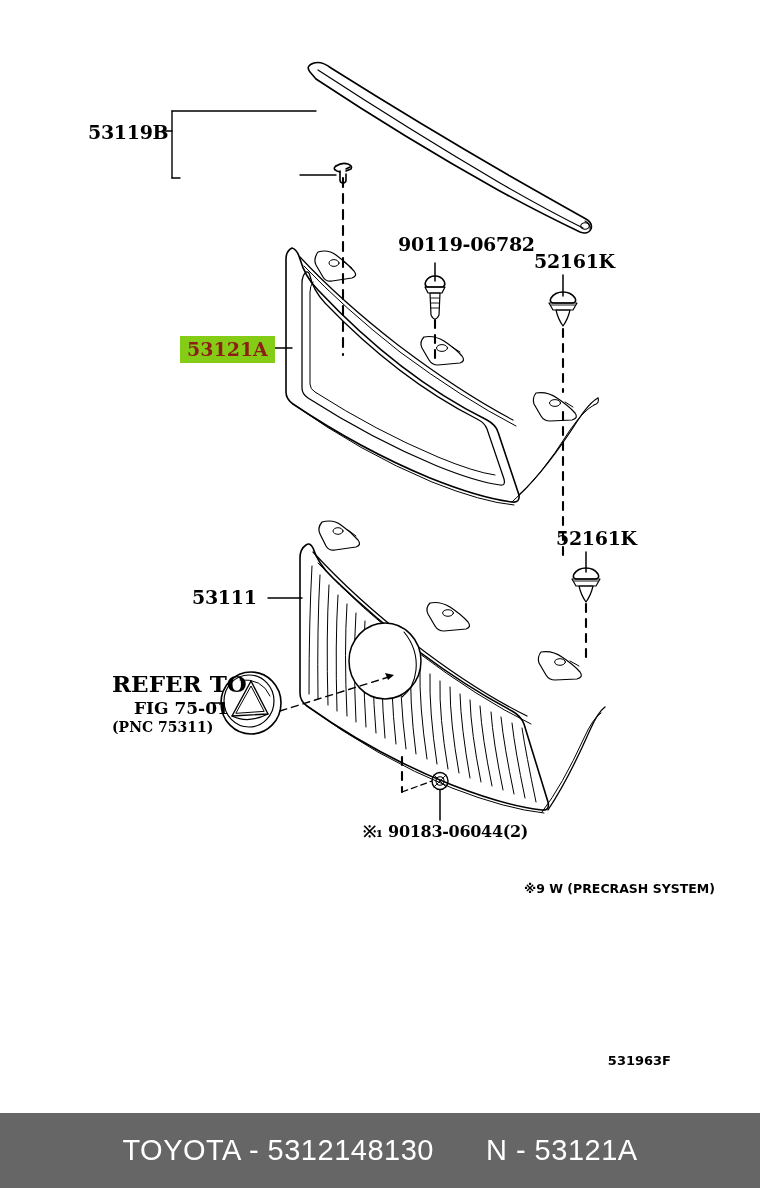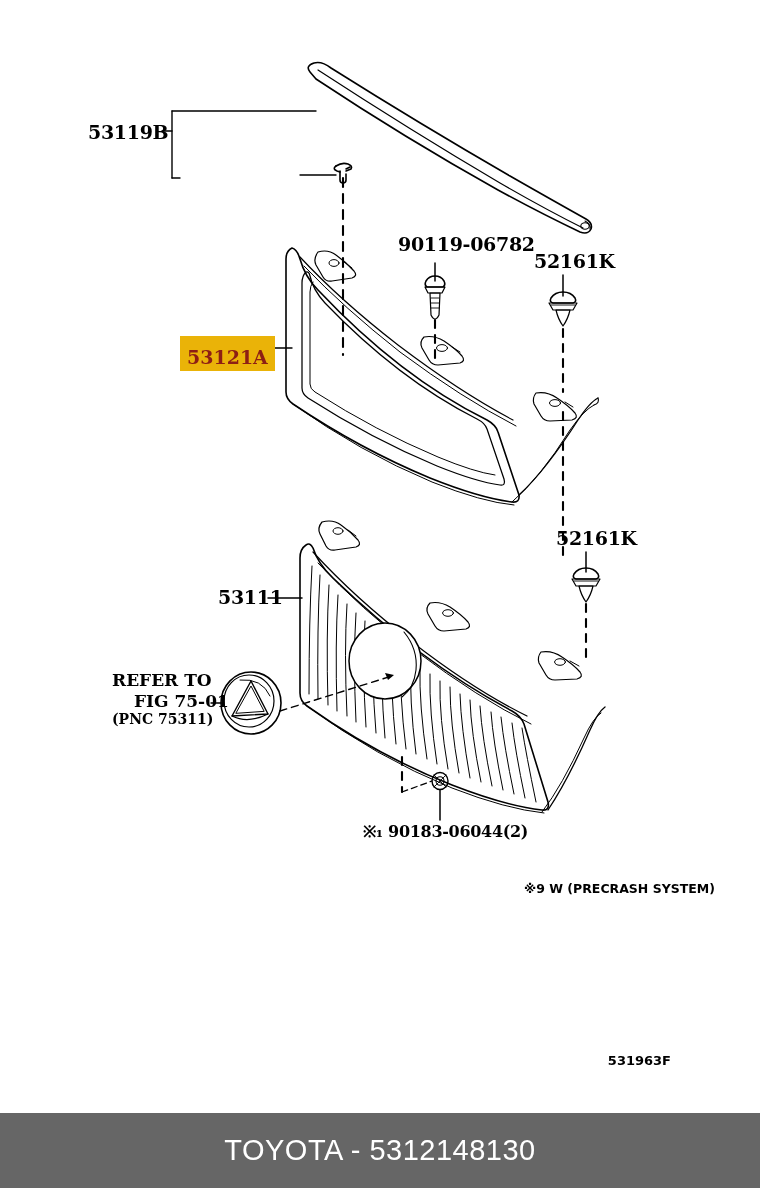--- a/index.html
+++ b/index.html
@@ -4,21 +4,21 @@
 <style>
   html,body{margin:0;padding:0;background:#ffffff;}
   body{width:760px;height:1188px;position:relative;overflow:hidden;
        font-family:"DejaVu Serif",serif;}
   #sheet{position:absolute;inset:0;width:704px;height:1188px;background:#fff;}
   svg.art{position:absolute;left:0;top:0;width:760px;height:1188px;}
   .lbl{position:absolute;white-space:nowrap;color:#000;
        font-family:"DejaVu Serif",serif;font-weight:bold;letter-spacing:-0.3px;}
   .lbl-lg{font-size:19px;}
   .lbl-md{font-size:16px;}
-  .hl{background:#eab308;color:#8d1f14;padding:12px 7px 4px 7px;
+  .hl{background:#84cc16;color:#8d1f14;padding:4px 7px 4px 7px;
       font-size:19px;font-weight:bold;line-height:1;}
   .refer{position:absolute;font-family:"DejaVu Serif",serif;font-weight:bold;
          color:#000;line-height:1.22;}
   #footer{position:absolute;left:0;top:1113px;width:760px;height:75px;
           background:#666666;display:flex;align-items:center;
           justify-content:center;gap:52px;
           font-family:"Liberation Sans",sans-serif;text-align:center;}
   #footer span{color:#ffffff;font-size:29px;letter-spacing:0.5px;}
   .figcode{position:absolute;right:33px;top:1053px;font-size:13px;
            font-family:"DejaVu Sans",sans-serif;font-weight:bold;color:#000000;}
@@ -228,33 +228,34 @@
 
   <div class="lbl lbl-lg" style="left:88px; top:121px;">53119B</div>
 
 
   <div class="lbl lbl-lg" style="left:398px; top:233px;">90119-06782</div>
 
   <div class="lbl lbl-lg" style="left:534px; top:250px;">52161K</div>
 
   <div class="hl" style="position:absolute; left:180px; top:336px;">53121A</div>
 
-  <div class="lbl lbl-lg" style="left:218px; top:586px;">53111</div>
+  <div class="lbl lbl-lg" style="left:192px; top:586px;">53111</div>
 
   <div class="lbl lbl-lg" style="left:556px; top:527px;">52161K</div>
 
   <div class="lbl lbl-md" style="left:363px; top:820px;">※₁ 90183-06044(2)</div>
 
   <div class="refer" style="left:112px; top:670px;">
-    <div style="font-size:17px;">REFER TO</div>
+    <div style="font-size:23px;">REFER TO</div>
     <div style="font-size:17px;margin-left:22px;">FIG 75-01</div>
     <div style="font-size:14px;">(PNC 75311)</div>
   </div>
 
   <div class="note" style="left:524px; top:881px;">※9 W (PRECRASH SYSTEM)</div>
 
   <div class="figcode">531963F</div>
 
   <div id="footer">
     <span>TOYOTA - 5312148130</span>
+    <span>N - 53121A</span>
   </div>
 
 </div>
 
 </body></html>

